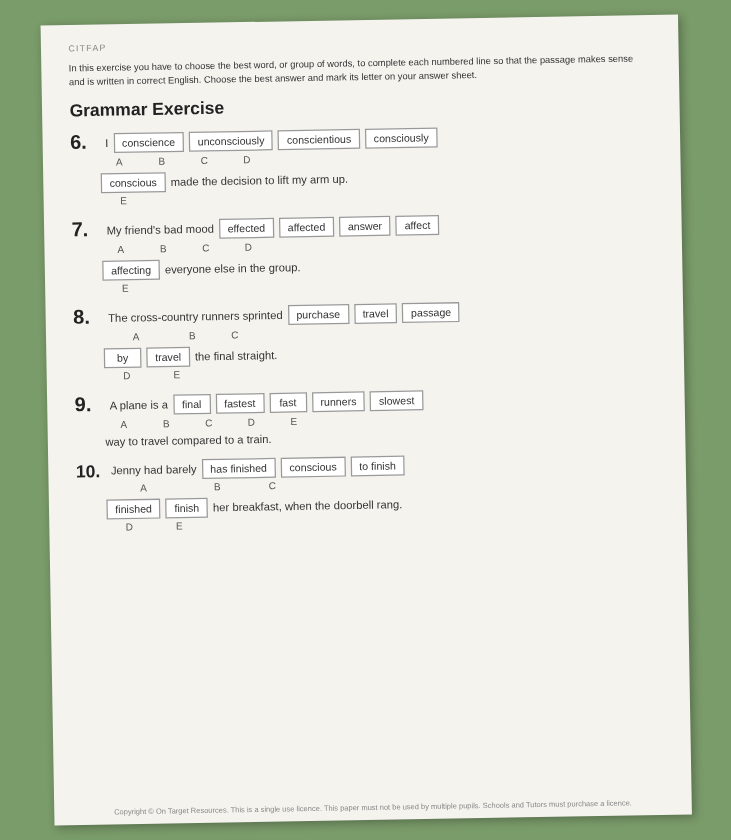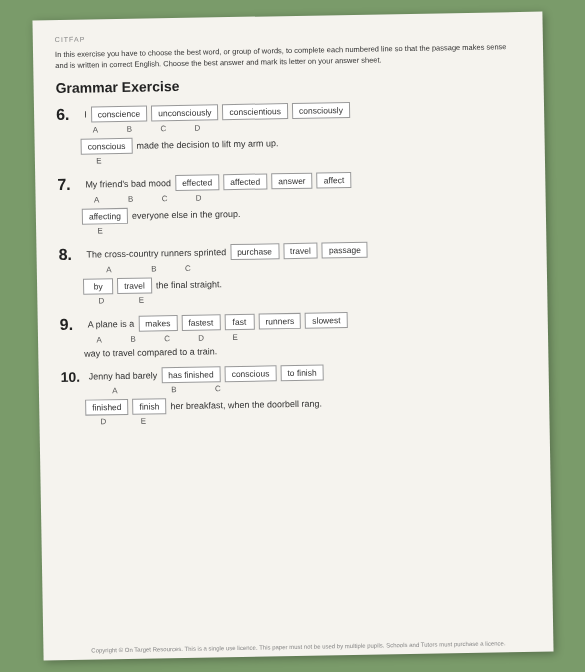--- a/index.html
+++ b/index.html
@@ -217,21 +217,21 @@
     <div class="letter-under">
       <span>D</span>
       <span>E</span>
     </div>
   </div>
 
   <div class="question-block">
     <div class="question-row">
       <span class="question-number">9.</span>
       <span class="question-text">A plane is a</span>
-      <span class="answer-box">makes</span>
+      <span class="answer-box">final</span>
       <span class="answer-box">fastest</span>
       <span class="answer-box">fast</span>
       <span class="answer-box">runners</span>
       <span class="answer-box">slowest</span>
     </div>
     <div class="letter-row">
       <span class="letter">A</span>
       <span class="letter">B</span>
       <span class="letter">C</span>
       <span class="letter">D</span>

